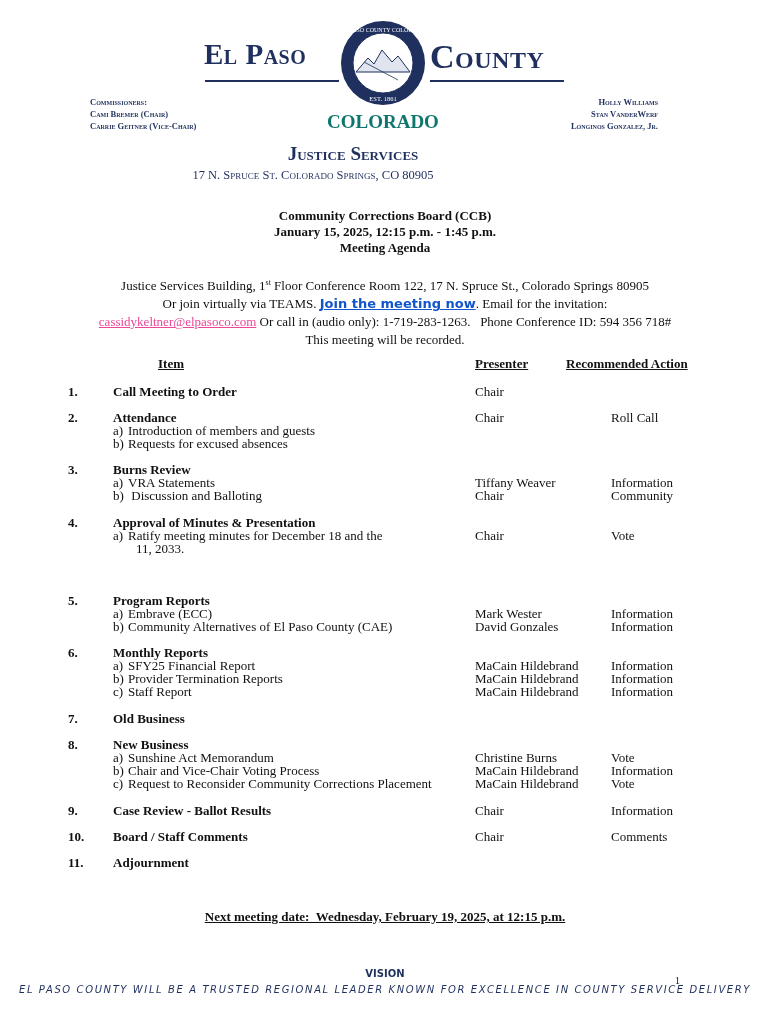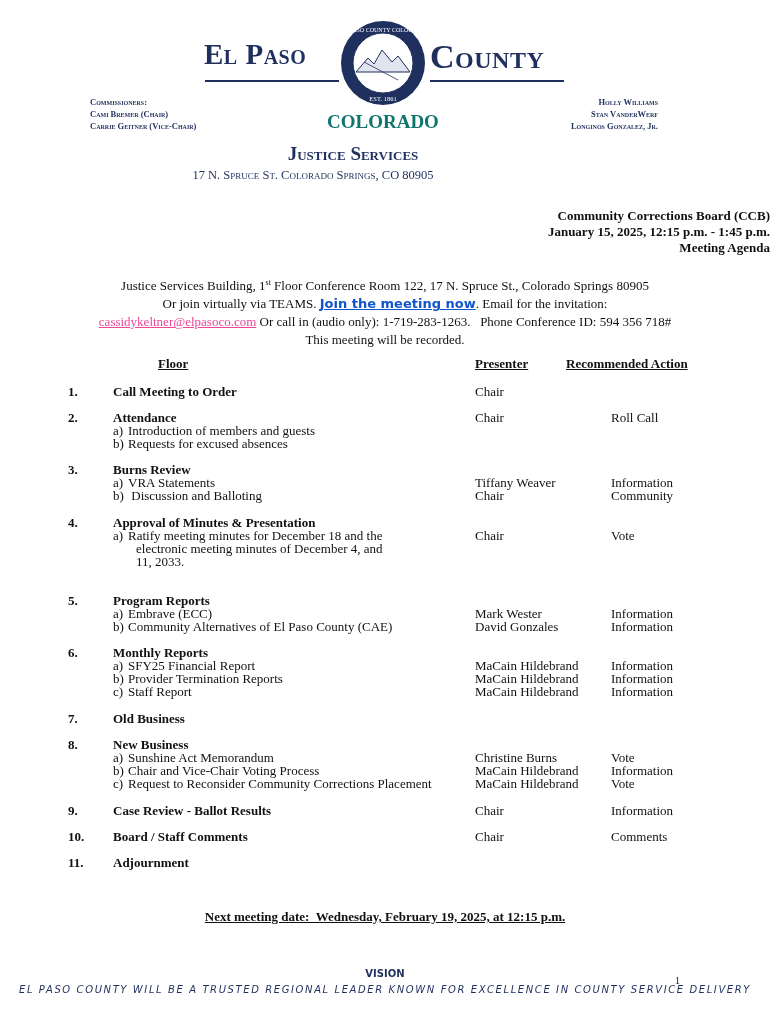--- a/index.html
+++ b/index.html
@@ -13,21 +13,21 @@
   .brand-right { left: 430px; top: 38px; font-size: 34px; }
   .brand-underline { height: 2px; background: #1f2f5e; }
   .seal { left: 340px; top: 20px; width: 86px; height: 86px; }
   .colorado { left: 327px; top: 111px; font-size: 19px; font-weight: bold; color: #0f766e; }
   .commissioners { left: 90px; top: 96px; font-size: 8.5px; font-weight: bold; color: #1f2f5e; line-height: 12px; font-variant: small-caps; }
   .commissioners-right { right: 112px; top: 96px; font-size: 8.5px; font-weight: bold; color: #1f2f5e; line-height: 12px; text-align: right; font-variant: small-caps; }
 
   .dept-title { left: 0; width: 706px; top: 143px; text-align: center; font-size: 19px; font-weight: bold; color: #1f2f5e; font-variant: small-caps; }
   .dept-address { left: 0; width: 626px; top: 168px; text-align: center; font-size: 12.5px; color: #1f2f5e; font-variant: small-caps; }
 
-  .meeting-title { left: 0; width: 770px; top: 208px; text-align: right; font-size: 13px; font-weight: bold; line-height: 16px; }
+  .meeting-title { left: 0; width: 770px; top: 208px; text-align: center; font-size: 13px; font-weight: bold; line-height: 16px; }
 
   .location { left: 0; width: 770px; top: 274px; text-align: center; font-size: 13px; line-height: 18px; }
   .location sup { font-size: 8px; }
   .link-join { color: #1155cc; font-weight: bold; text-decoration: underline; font-family: "DejaVu Sans", sans-serif; font-size: 13px; }
   .link-email { color: #ec4899; text-decoration: underline; }
 
   
   .agenda { left: 68px; top: 356px; width: 640px; font-size: 13px; }
   .head-row { position: absolute; top: 0; font-weight: bold; text-decoration: underline; font-size: 13px; }
   .row { position: absolute; left: 0; width: 640px; line-height: 13px; }
@@ -91,21 +91,21 @@
 </div>
 
 <div class="abs location">
   <div><span>Justice Services Building, 1</span><sup>st</sup><span> Floor Conference Room 122, 17 N. Spruce St., Colorado Springs 80905</span></div>
   <div><span>Or join virtually via TEAMS. </span><a class="link-join">Join the meeting now</a><span>. Email for the invitation:</span></div>
   <div style="white-space: pre;"><a class="link-email">cassidykeltner@elpasoco.com</a><span> Or call in (audio only): 1-719-283-1263.   Phone Conference ID: 594 356 718#</span></div>
   <div>This meeting will be recorded.</div>
 </div>
 
 <div class="abs agenda">
-  <div class="head-row" style="left:90px;">Floor</div>
+  <div class="head-row" style="left:90px;">Item</div>
   <div class="head-row" style="left:407px;">Presenter</div>
   <div class="head-row" style="left:498px;">Recommended Action</div>
 
   <div class="row" style="top:29px;">
     <span class="num">1.</span>
     <span class="title">Call Meeting to Order</span>
     <span class="presenter">Chair</span>
   </div>
 
   <div class="row" style="top:55px;">
@@ -126,21 +126,20 @@
     <div class="sub" style="top:26px;"><span class="letter">b)</span><span style="white-space:pre;"> Discussion and Balloting</span></div>
     <span class="presenter" style="top:26px;">Chair</span>
     <span class="action" style="top:26px;">Community</span>
   </div>
 
   <div class="row" style="top:160px;">
     <span class="num">4.</span>
     <span class="title">Approval of Minutes &amp; Presentation</span>
     <div class="sub" style="top:13px;">
       <span class="letter">a)</span><span>Ratify meeting minutes for December 18 and the</span>
-      <span class="wrap">electronic meeting minutes of December 4, and</span>
       <span class="wrap">11, 2033.</span>
     </div>
     <span class="presenter" style="top:13px;">Chair</span>
     <span class="action" style="top:13px;">Vote</span>
   </div>
 
   <div class="row" style="top:238px;">
     <span class="num">5.</span>
     <span class="title">Program Reports</span>
     <div class="sub" style="top:13px;"><span class="letter">a)</span><span>Embrave (ECC)</span></div>

